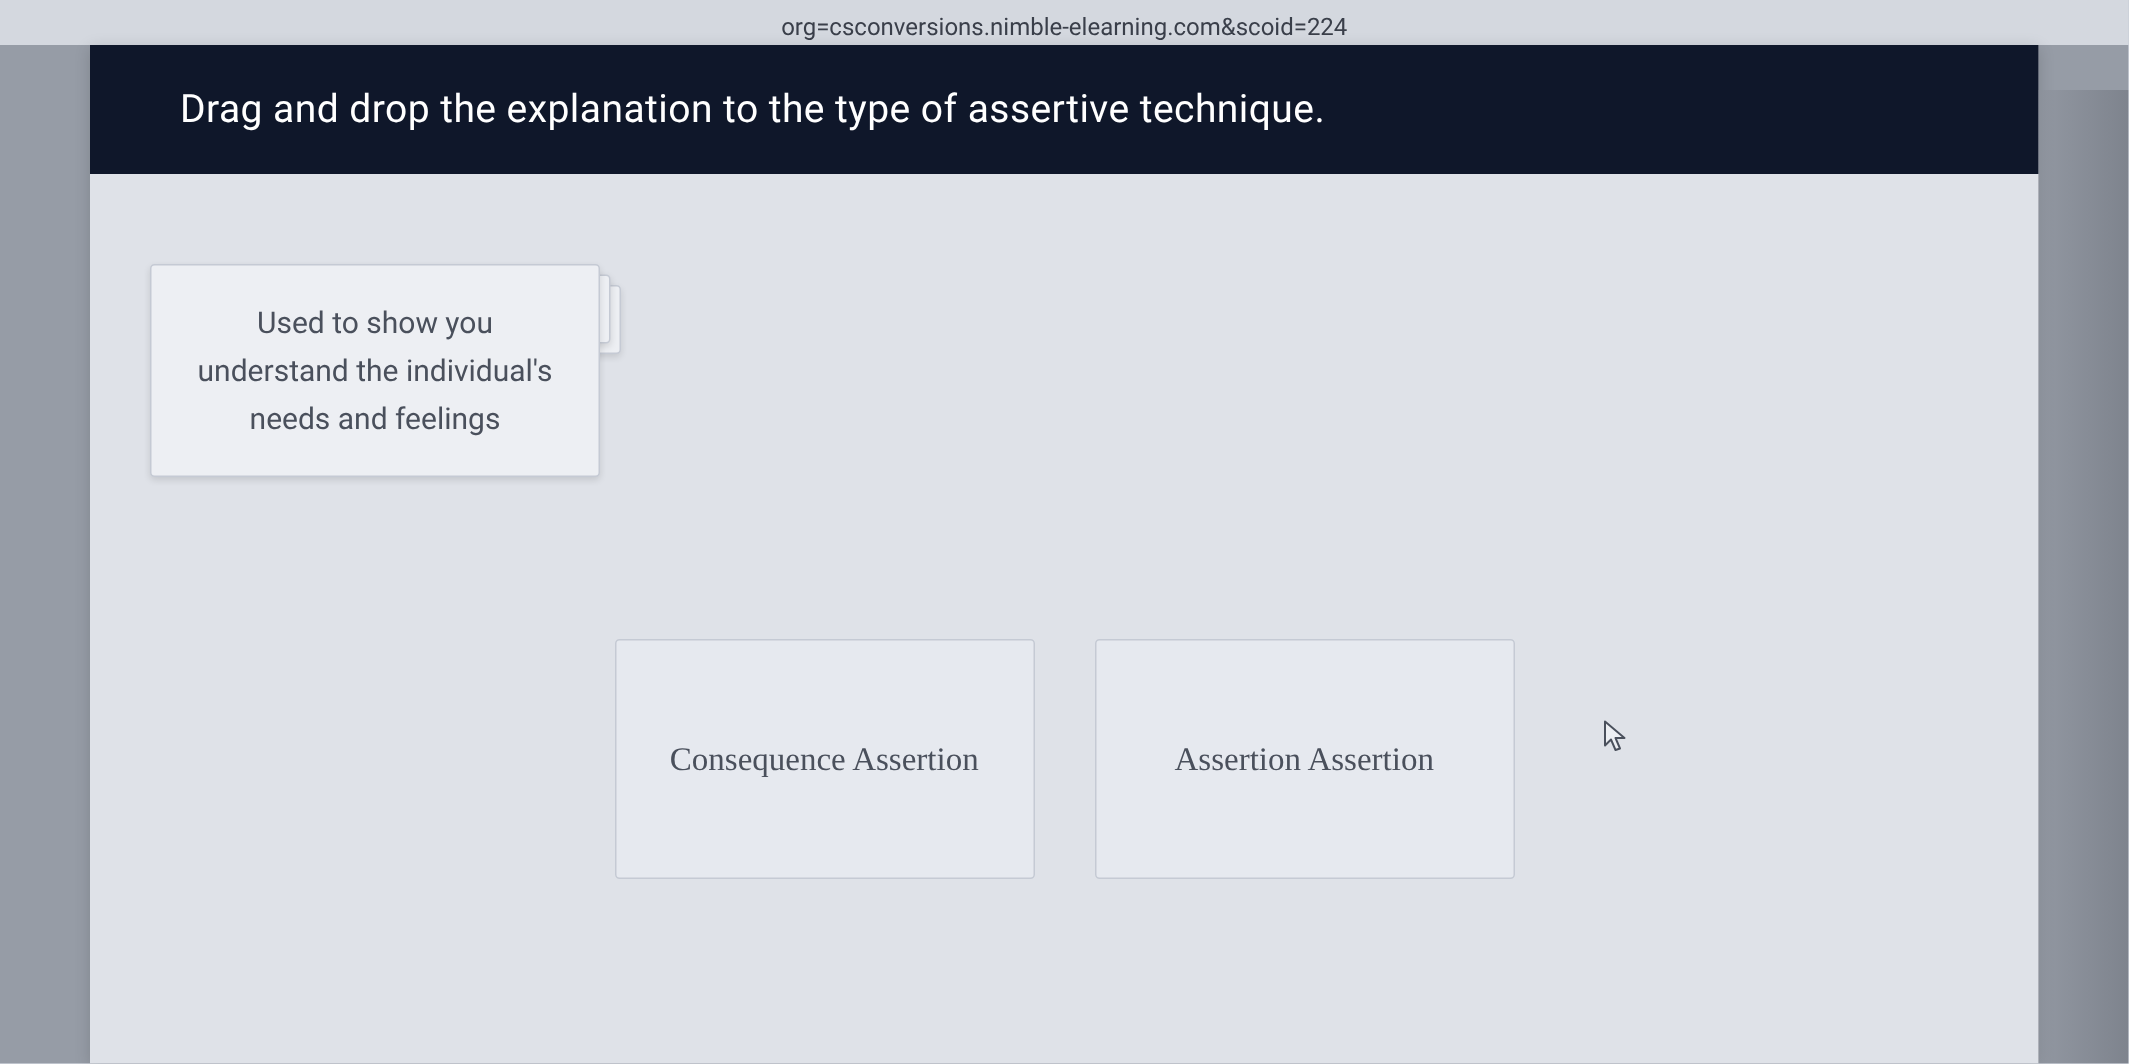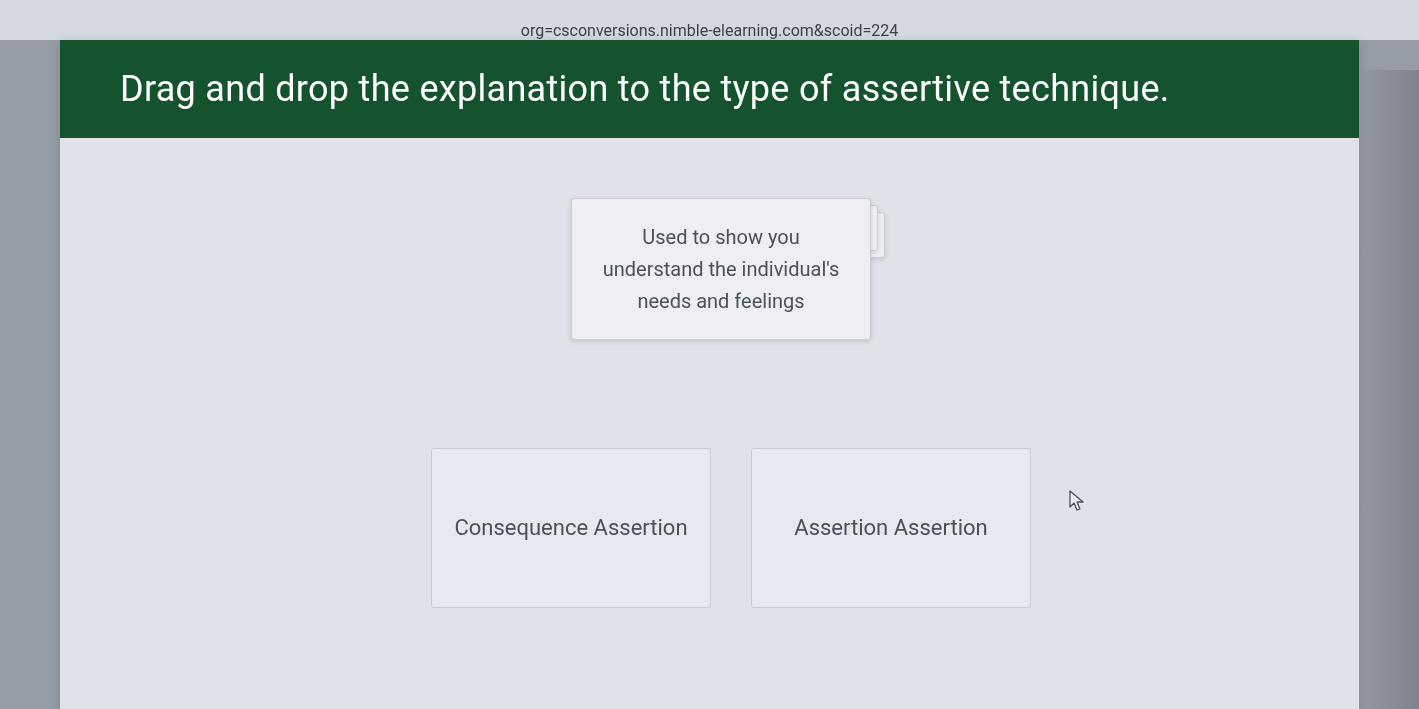--- a/index.html
+++ b/index.html
@@ -11,21 +11,21 @@
       font-family: -apple-system, BlinkMacSystemFont, "Segoe UI", Roboto, Arial, sans-serif;
       background: #b8bec8;
       width: 1419px;
       height: 709px;
       overflow: hidden;
       position: relative;
     }
     .url-bar {
       background: #d4d8df;
       height: 30px;
-      padding: 20px 20px;
+      padding: 7px 20px;
       color: #3a3f4a;
       font-size: 16px;
       line-height: 22px;
       text-align: center;
       overflow: hidden;
       white-space: nowrap;
     }
     .url-text {
       display: inline-block;
     }
@@ -36,34 +36,32 @@
       position: relative;
     }
     .content-frame {
       background: #dfe2e8;
       margin: 0 60px 0 60px;
       height: 100%;
       position: relative;
       box-shadow: 0 2px 10px rgba(0,0,0,0.15);
     }
     .instruction-banner {
-      background: #14532d;
+      background: #0f172a;
       color: #ffffff;
-      font-size: 36px;
+      font-size: 26px;
       font-weight: 400;
       padding: 28px 40px 28px 60px;
       text-align: left;
       letter-spacing: 0.3px;
     }
     .activity-area {
       padding: 60px 40px 40px 40px;
       display: flex;
       flex-direction: column;
-      align-items: center;
-      margin-left: 43px;
     }
     .card-stack {
       position: relative;
       width: 320px;
       height: 180px;
       margin-bottom: 70px;
     }
     .card {
       position: absolute;
       width: 300px;
@@ -91,20 +89,21 @@
     .card.c1 {
       top: 0;
       left: 0;
       z-index: 3;
     }
     .drop-zones {
       display: flex;
       gap: 40px;
       justify-content: center;
       width: 100%;
+      font-family: Liberation Serif, serif;
     }
     .drop-zone {
       width: 280px;
       min-height: 160px;
       border: 1px solid #c5cad4;
       background: #e6e9ef;
       border-radius: 3px;
       display: flex;
       align-items: center;
       justify-content: center;

